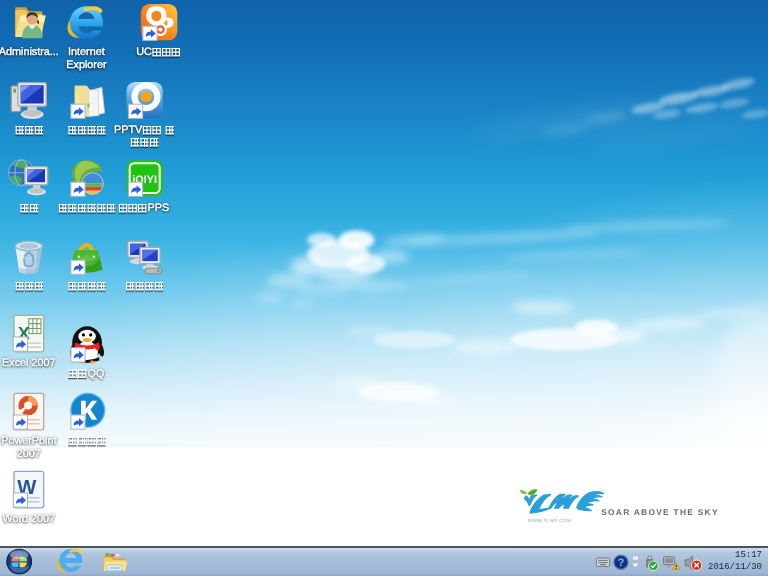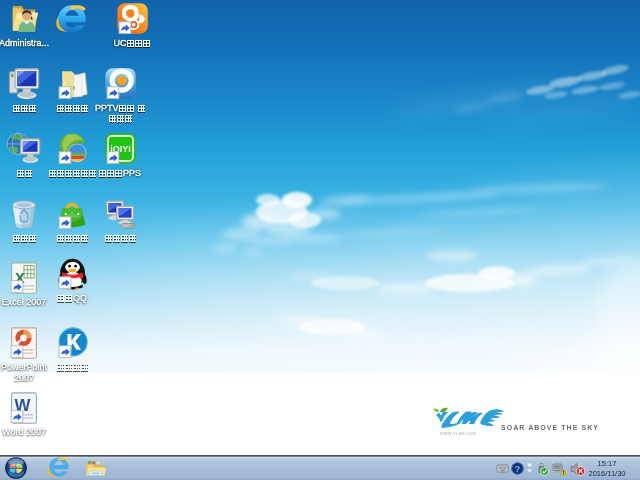--- a/index.html
+++ b/index.html
@@ -16,22 +16,22 @@
  background:
   linear-gradient(#fff,#fff) 0 0/7px 1.2px no-repeat,
   linear-gradient(#fff,#fff) 0 3.2px/7px 1.2px no-repeat,
   linear-gradient(#fff,#fff) 0 6.3px/7px 1.2px no-repeat,
   linear-gradient(#fff,#fff) 0 0/1.2px 7.5px no-repeat,
   linear-gradient(#fff,#fff) 3px 0/1.2px 7.5px no-repeat,
   linear-gradient(#fff,#fff) 5.8px 0/1.2px 7.5px no-repeat;
  filter:drop-shadow(0.5px 1px 0.6px rgba(0,0,0,.7));}
 #bar{position:absolute;left:0;top:455px;width:640px;height:25px;
  background:linear-gradient(to bottom,#48535f 0%,#48535f 5%,#cfdcea 8%,#b4c8de 20%,#a6bdd8 55%,#9fb7d4 90%,#8ea8c8 100%);}
-#clock{position:absolute;right:5px;top:459px;width:56px;text-align:center;
- font-size:7.5px;line-height:9.5px;color:#1a2735;}
+#clock{position:absolute;right:5px;top:459px;width:56px;text-align:right;
+ font-size:7.5px;line-height:9.5px;color:#1a2735;font-family:Liberation Mono, monospace;}
 </style></head>
 <body>
 <div id="desk">
 <svg id="sky" width="640" height="480" style="position:absolute;left:0;top:0">
  <defs>
   <filter id="b8" x="-120%" y="-120%" width="340%" height="340%">
           <feGaussianBlur stdDeviation="9"></feGaussianBlur>
         </filter>
   <filter id="b4" x="-120%" y="-120%" width="340%" height="340%">
           <feGaussianBlur stdDeviation="3.5"></feGaussianBlur>
@@ -217,20 +217,21 @@
           <linearGradient id="ieg" x1="0" y1="0" x2="0" y2="1">
   <stop offset="0" stop-color="#6ecef8"></stop>
             <stop offset=".5" stop-color="#2da7ee"></stop>
             <stop offset="1" stop-color="#1272c8"></stop>
           </linearGradient>
         </defs>
  <path d="M17.4 5.2 L14.7 6.2 L12.0 7.6 L9.6 9.4 L7.4 11.5 L5.7 13.7 L4.5 16.0 L3.8 18.3 L3.7 20.5 L4.1 22.4 L5.1 24.0 L6.6 25.3 L8.6 26.1 L10.9 26.5 L13.5 26.4 L16.2 25.8" stroke="#f2b81e" stroke-width="3.1" fill="none" stroke-linecap="round"></path>
  <path d="M17 3 C9.5 3 4 8.5 4 16 C4 23.5 9.5 29 17 29 C22 29 26.5 26.5 29 22 L21.5 22 C20.5 23.5 19 24.3 17 24.3 C14 24.3 11.3 22.4 10.7 19 L29.7 19 C30 18 30 17 30 16 C30 8.5 24.5 3 17 3 Z M17 7.7 C20 7.7 22.6 9.6 23.3 13 L10.7 13 C11.4 9.6 14 7.7 17 7.7 Z" fill="url(#ieg)"></path>
  <path d="M28.1 6.6 L26.8 5.6 L25.2 4.9 L23.3 4.5 L21.2 4.5 L19.0 4.8 L16.7 5.4" stroke="#f6c93f" stroke-width="3.1" fill="none" stroke-linecap="round"></path>
 </svg>
+<div class="cap">Internet<br>Explorer</div>
 </div>
 
 <div class="icon" style="left:72px;top:70px">
 <svg width="32" height="32" viewBox="0 0 32 32">
  <path d="M7.5 5 L16 5 L18.5 8 L18.5 27.5 L7.5 27.5 Z" fill="#f4e9a9" stroke="#d8c87c" stroke-width=".7"></path>
  <path d="M7.5 5 L16 5 L18.5 8 L18.5 27.5 L14.5 27.5 Z" fill="#efe094"></path>
  <path d="M18 8.5 L27.5 6 L29.5 25 L19.5 27.5 Z" fill="#fdfdfd" stroke="#c9c9c9" stroke-width=".6"></path>
  <path d="M17.5 8 L25 8 L25 27 L17.5 27.5 Z" fill="#f4f4f2" stroke="#cfcfcf" stroke-width=".6"></path>
  <rect x="16.8" y="18" width="1.4" height="3" fill="#7ab648"></rect>
  <g>
@@ -270,21 +271,21 @@
  <circle cx="21.5" cy="16" r="1" fill="#eaf6e4" opacity=".9"></circle>
  <path d="M16 14 Q20 18 25 18.5 Q21 23 16 23 Q11 23 7 18.5 Q12 18 16 14 Z" fill="#fff" opacity=".15"></path>
  <g>
           <rect x="4.5" y="18.5" width="10.5" height="10.5" fill="#fff" stroke="#aab6c6" stroke-width=".8"></rect>
  <path d="M6.5 26.5 q0,-4 4,-4 l0,-1.8 3.5,3.2 -3.5,3.2 0,-1.8 q-3,0 -4,1.2 z" fill="#2f5fd8"></path>
         </g>
 </svg>
 <div class="cap"><span class="c"></span><span class="c"></span><span class="c"></span><span class="c"></span></div>
 </div>
 
-<div class="icon" style="left:72px;top:260px">
+<div class="icon" style="left:72px;top:273px">
 <svg width="32" height="32" viewBox="0 0 32 32">
  <ellipse cx="16.5" cy="15" rx="11" ry="12.5" fill="#111"></ellipse>
  <path d="M5.5 16 Q3 21.5 4.5 24.5 Q6.5 26 8 21.5 Z" fill="#111"></path>
  <path d="M27.5 16 Q30 21.5 28.5 24.5 Q26.5 26 25 21.5 Z" fill="#111"></path>
  <ellipse cx="16.5" cy="10" rx="6.5" ry="4.8" fill="#fff"></ellipse>
  <ellipse cx="16.5" cy="21.5" rx="8" ry="7.8" fill="#fff"></ellipse>
  <path d="M7.5 25.5 Q16.5 29.5 25.5 25.5 L25.5 28 Q16.5 31.5 7.5 28 Z" fill="#111"></path>
  <path d="M7.8 14.5 Q16.5 19 25.2 14.5 L26 17.5 Q16.5 22 7 17.5 Z" fill="#e22"></path>
  <circle cx="24.2" cy="18.5" r="1.8" fill="#e22"></circle>
  <ellipse cx="16.5" cy="12.8" rx="3.2" ry="1.6" fill="#f5a623"></ellipse>

